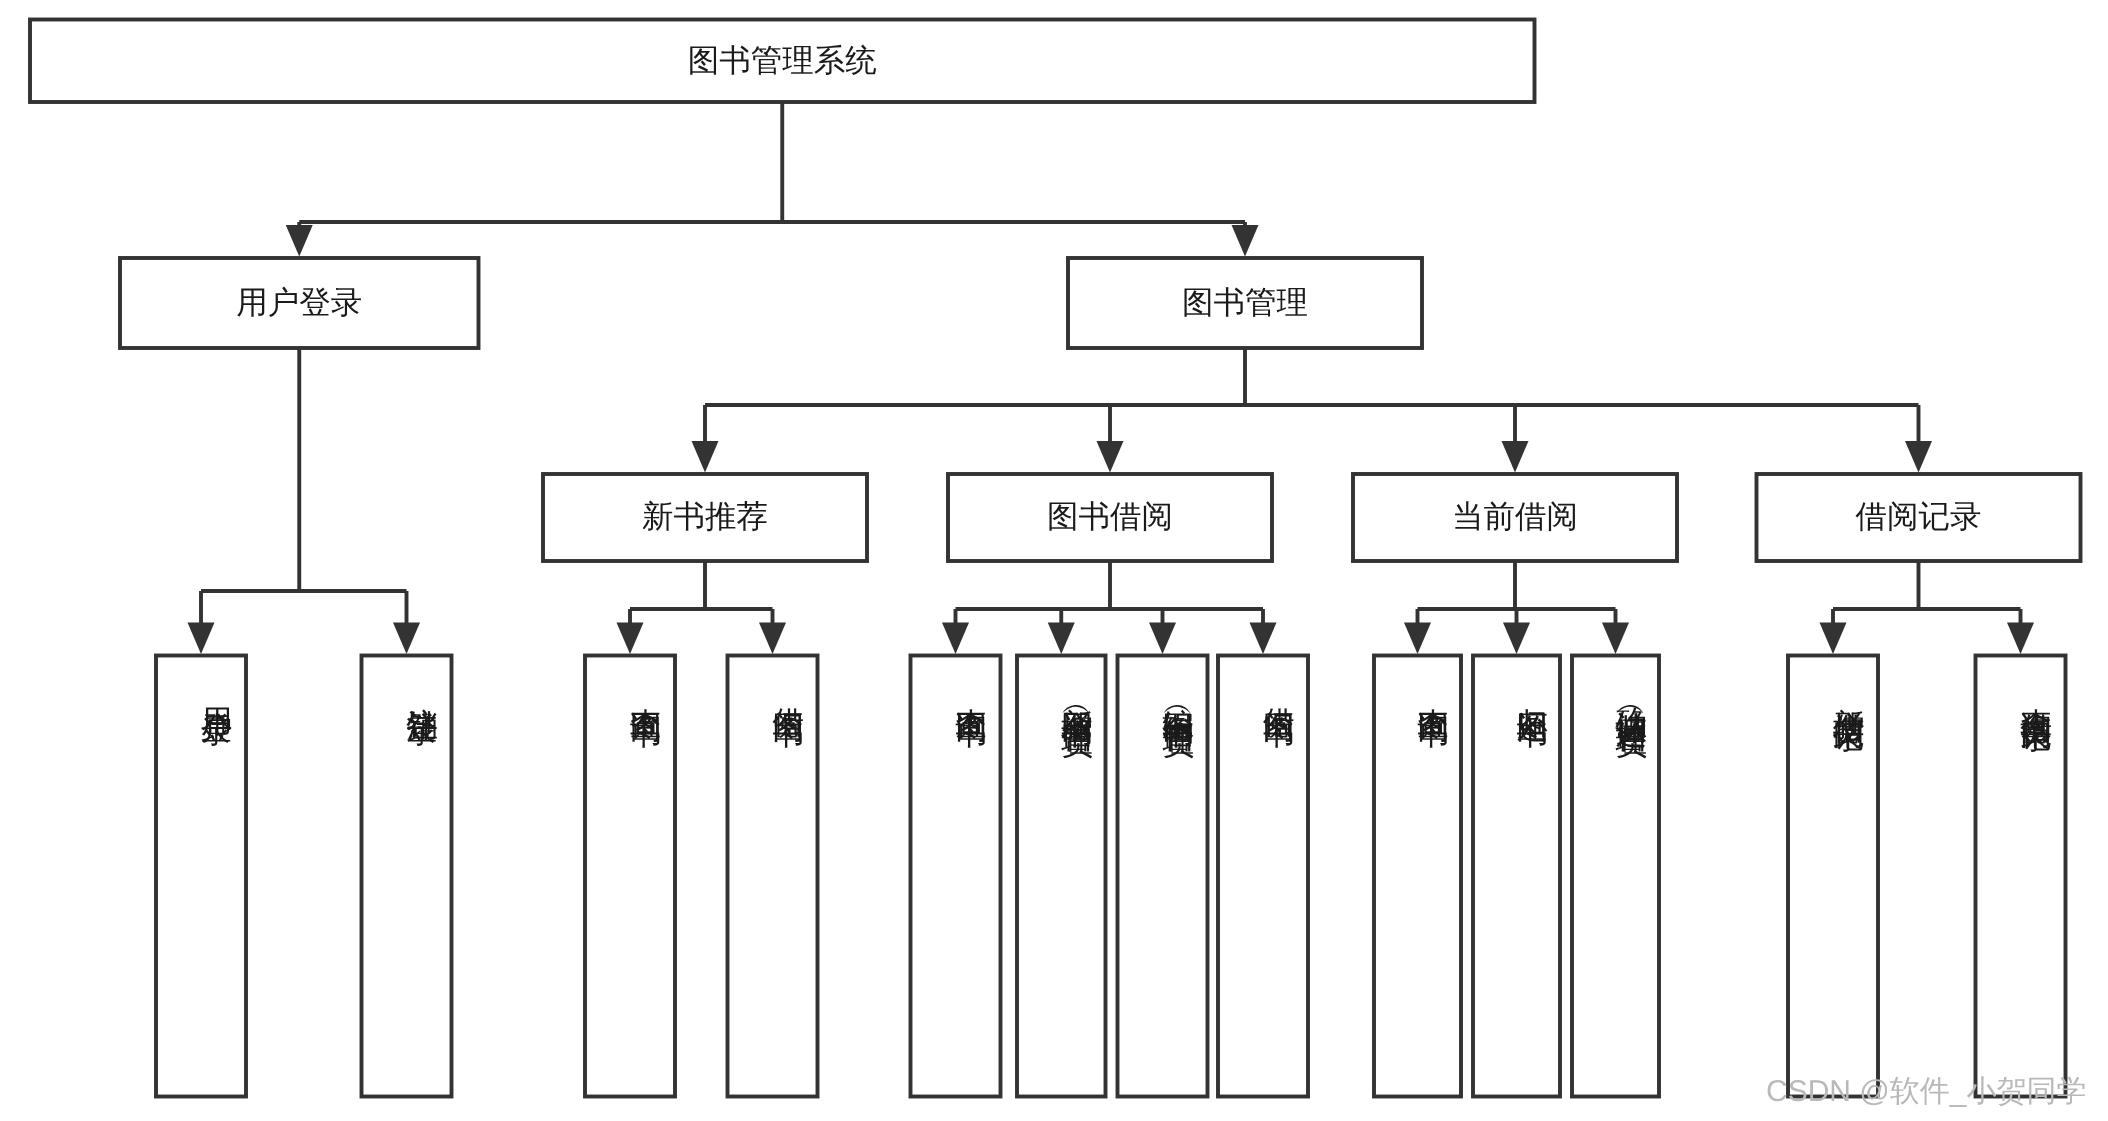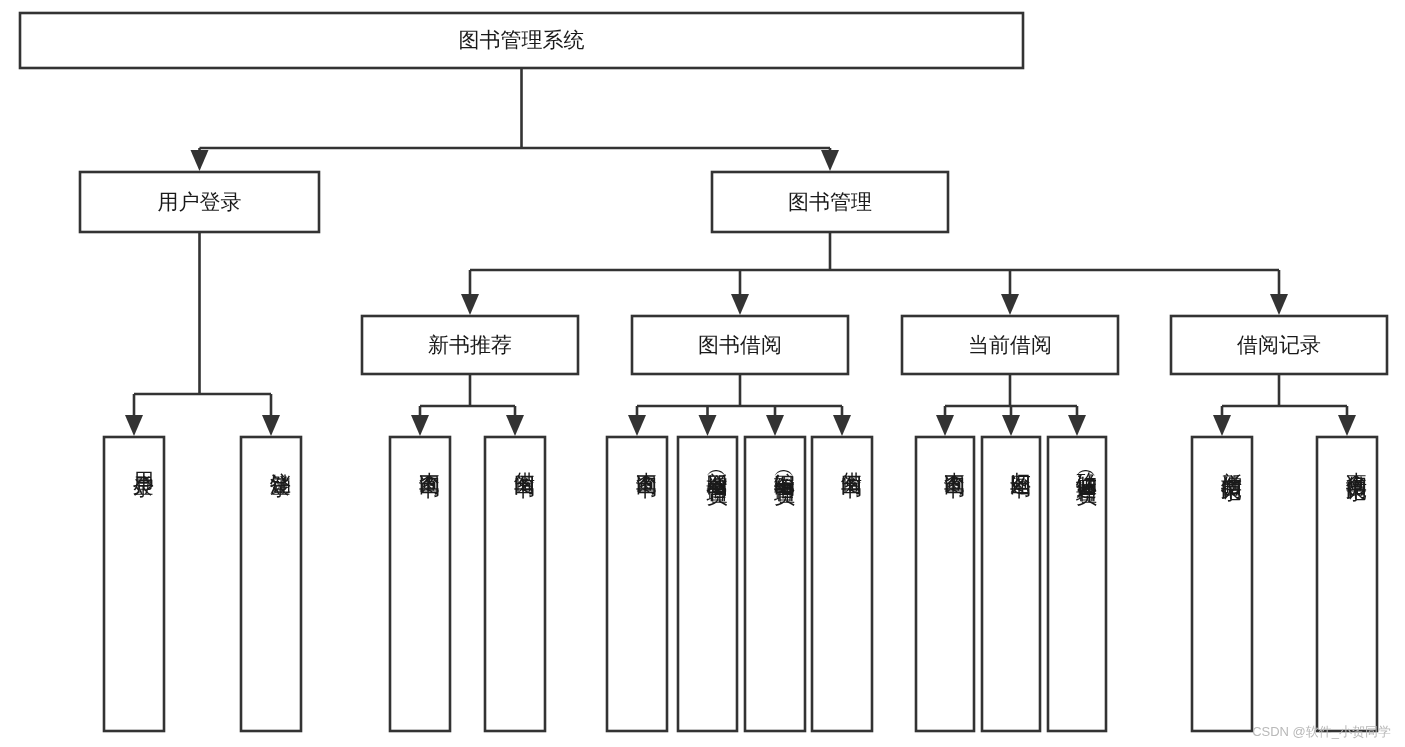--- a/index.html
+++ b/index.html
@@ -56,21 +56,21 @@
     fill: #1a1a1a;
     writing-mode: vertical-rl;
     text-orientation: upright;
     letter-spacing: 2px;
   }
   .watermark {
     position: absolute;
     right: 14px;
     bottom: 6px;
     font-family: "Liberation Sans", sans-serif;
-    font-size: 13px;
+    font-size: 20px;
     color: #b9b9b9;
     white-space: nowrap;
     user-select: none;
   }
 </style>
 </head>
 <body>
 
 <div id="diagram-root">
   <svg class="diagram-canvas" viewBox="0 0 1405 747">

